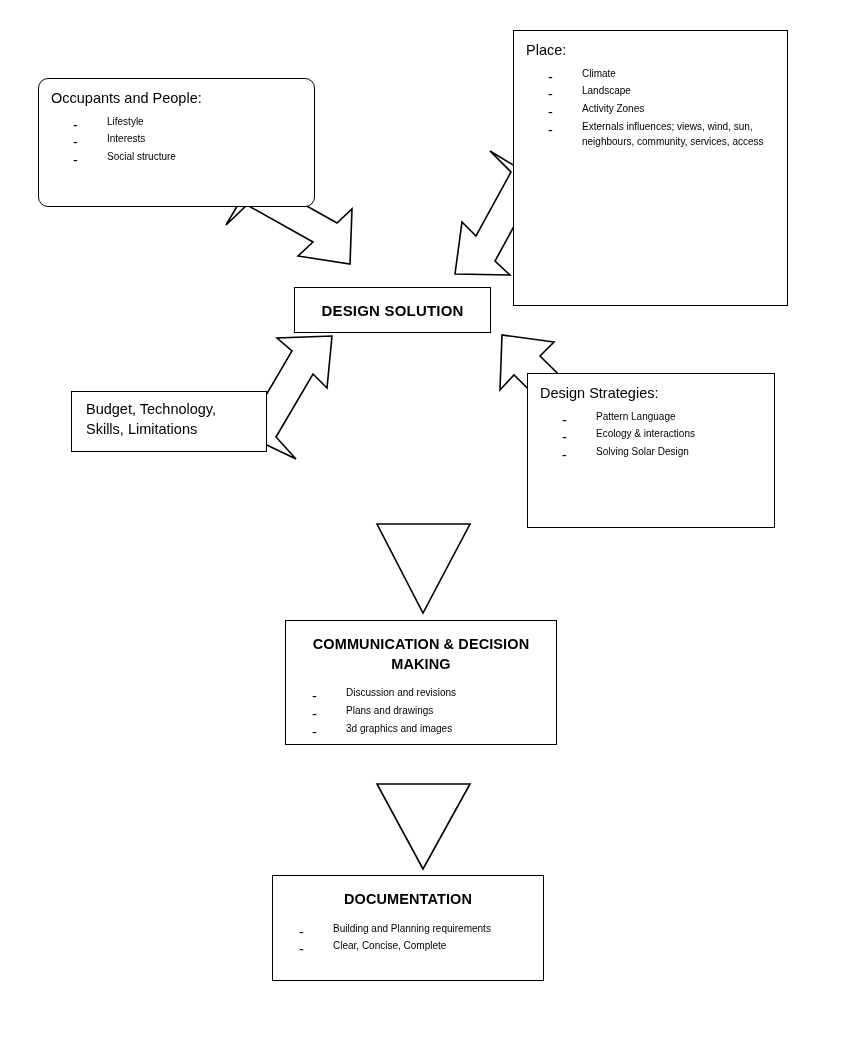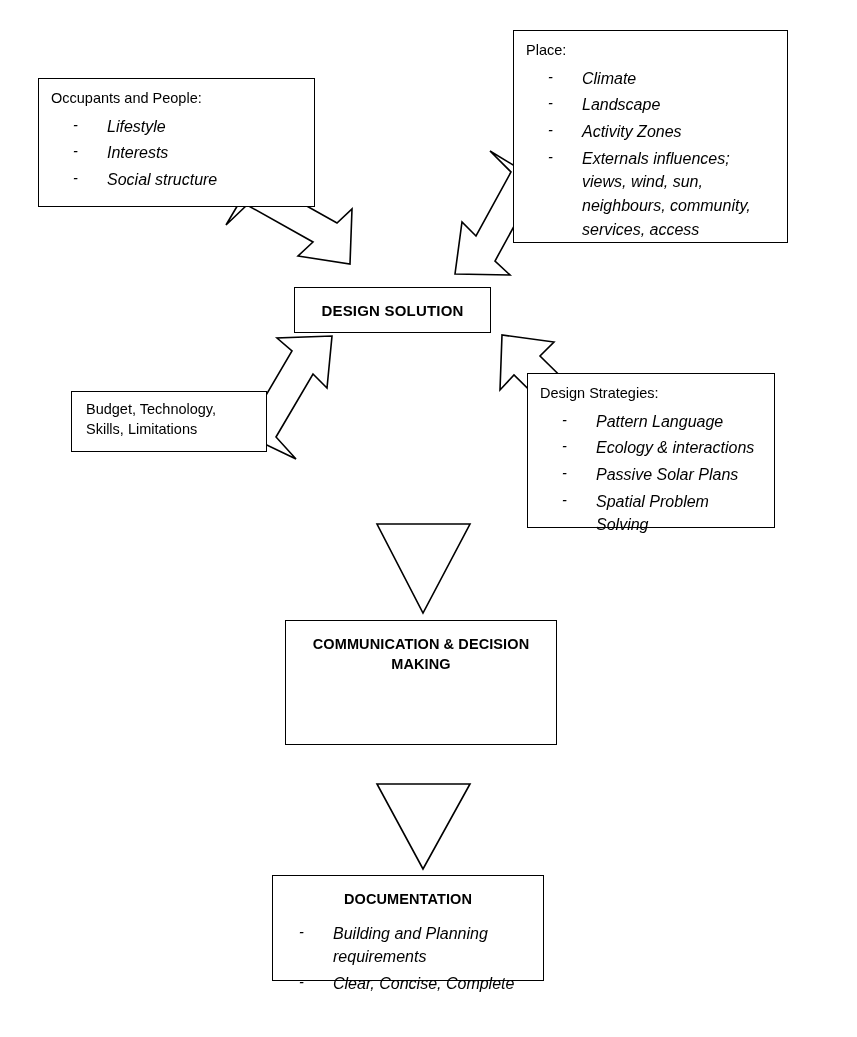--- a/index.html
+++ b/index.html
@@ -52,47 +52,46 @@
   .node-title.plain-multiline {
     margin-bottom: 4px;
   }
   .bullets {
     list-style: none;
     margin: 0;
     padding: 0 0 0 22px;
   }
   .bullets li {
     position: relative;
-    font-size: 16px;
+    font-size: 10px;
     line-height: 1.48;
     padding-left: 34px;
     margin: 0 0 3px 0;
-    font-style: italic;
   }
   .bullets li::before {
     content: "-";
     position: absolute;
     left: 0;
     top: 0;
     font-size: 14.5px;
     line-height: 1.48;
   }
   .center-label {
     font-weight: bold;
     font-size: 15px;
     letter-spacing: 0.2px;
     text-align: center;
   }
 
   
   #node-occupants {
-    left: 38px;  top: 78px;  width: 277px; height: 129px;
+    left: 38px;  top: 78px;  width: 277px; height: 129px; border-radius: 10px;
   }
   #node-place {
-    left: 513px; top: 30px;  width: 275px; height: 213px;
+    left: 513px; top: 30px;  width: 275px; height: 276px;
   }
   #node-design-solution {
     left: 294px; top: 287px; width: 197px; height: 46px;
     display: flex; align-items: center; justify-content: center;
     padding: 16px;
   }
   #node-budget {
     left: 71px;  top: 391px; width: 196px; height: 61px;
     display: flex; align-items: center;
     padding: 0 14px;
@@ -165,27 +164,31 @@
   <div class="node" id="node-budget">
     <p class="node-title plain-multiline">Budget, Technology,
 Skills, Limitations</p>
   </div>
 
   <div class="node" id="node-strategies">
     <p class="node-title">Design Strategies:</p>
     <ul class="bullets">
       <li>Pattern Language</li>
       <li>Ecology &amp; interactions</li>
-      <li>Passive Solar Plans</li>
-      <li>Spatial Problem Solving</li>
+      <li>Solving Solar Design</li>
     </ul>
   </div>
 
   <div class="node" id="node-communication">
     <p class="node-title center bold">COMMUNICATION &amp; DECISION MAKING</p>
+    <ul class="bullets">
+      <li>Discussion and revisions</li>
+      <li>Plans and drawings</li>
+      <li>3d graphics and images</li>
+    </ul>
   </div>
 
   <div class="node" id="node-documentation">
     <p class="node-title center bold">DOCUMENTATION</p>
     <ul class="bullets">
       <li>Building and Planning requirements</li>
       <li>Clear, Concise, Complete</li>
     </ul>
   </div>
 

